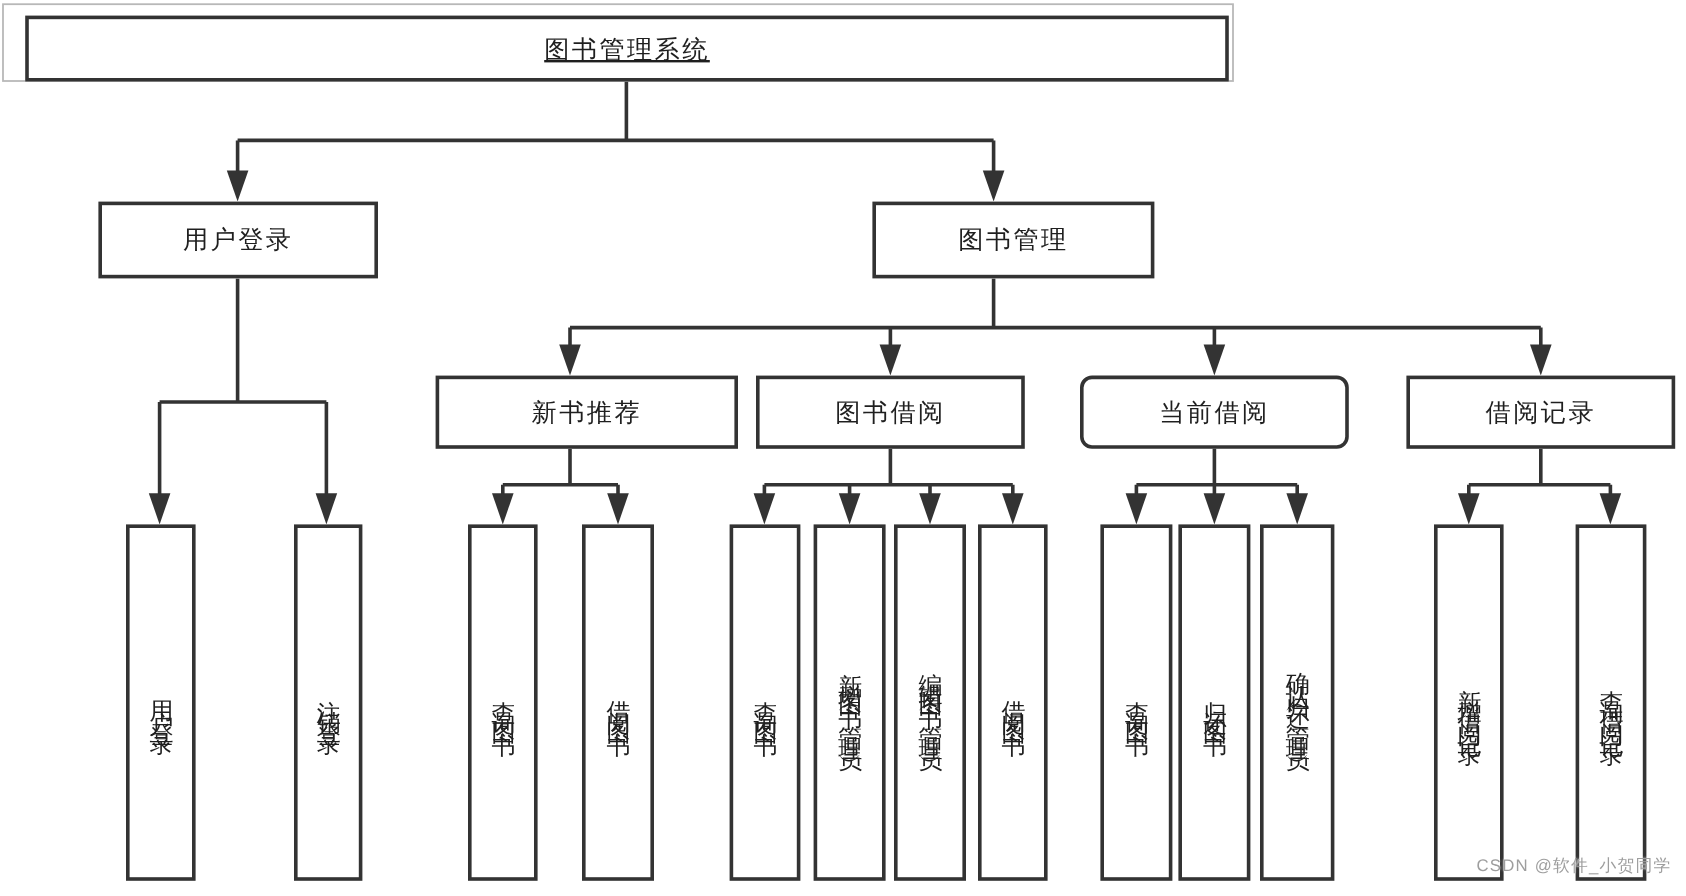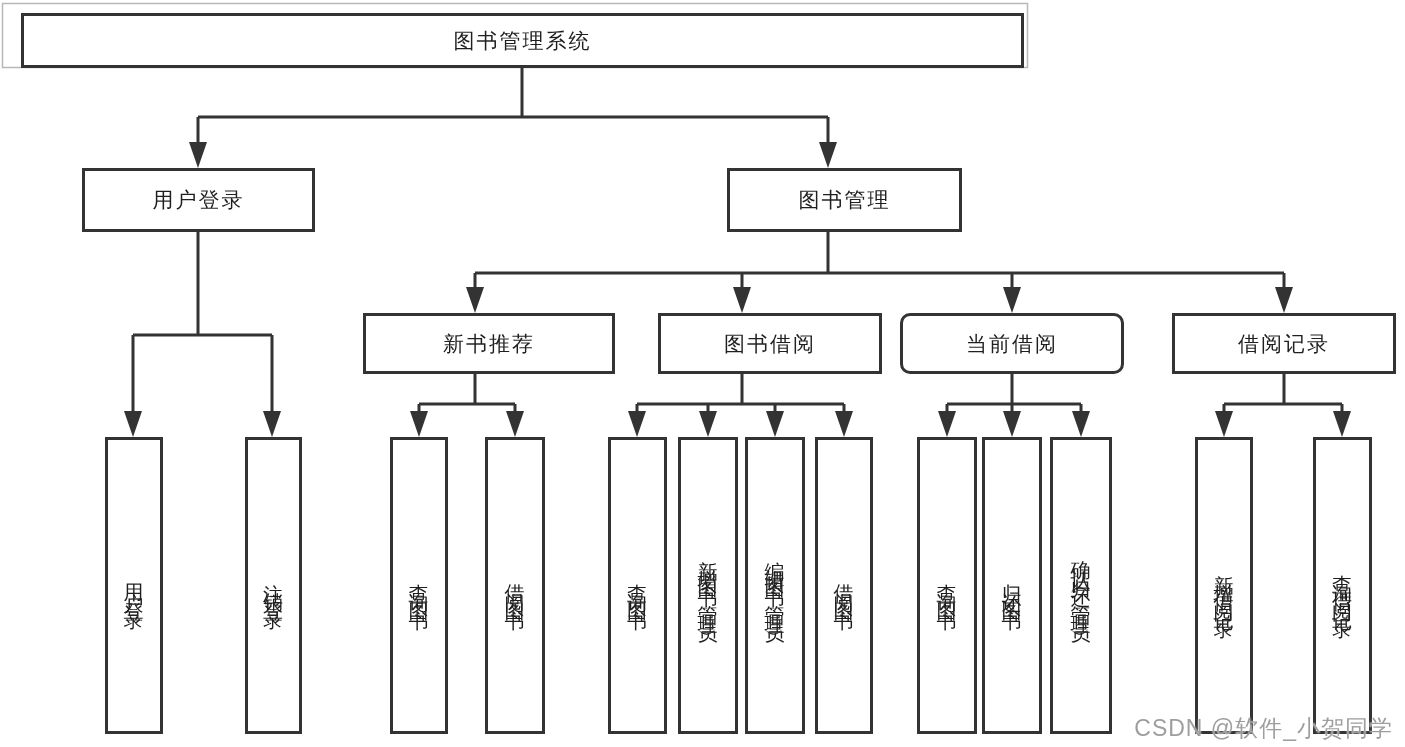--- a/index.html
+++ b/index.html
@@ -51,21 +51,21 @@
     font-weight: 500;
     letter-spacing: 9px;
     line-height: 1;
     color: #1f1f1f;
     white-space: nowrap;
   }
   #watermark {
     position: absolute;
     right: 12px;
     top: 713px;
-    font-size: 23px;
+    font-size: 14px;
     letter-spacing: 1px;
     color: #9e9e9e;
     text-shadow: 0 0 2px #ffffff;
     z-index: 3;
   }
 </style>
 </head>
 <body>
 
 <div id="stage">
@@ -99,35 +99,35 @@
       <polygon points="766,411 784,411 775,437"></polygon>
       <polygon points="835,411 853,411 844,437"></polygon>
       <polygon points="938,411 956,411 947,437"></polygon>
       <polygon points="1003,411 1021,411 1012,437"></polygon>
       <polygon points="1072,411 1090,411 1081,437"></polygon>
       <polygon points="1215,411 1233,411 1224,437"></polygon>
       <polygon points="1333,411 1351,411 1342,437"></polygon>
     </g>
   </svg>
 
-  <div class="hbox" style="left:21px; top:13px; width:1003px; height:55px;">
+  <div class="hbox" style="left:21px; top:13px; width:1003px; height:55px;text-decoration:underline;">
     <span>图书管理系统</span>
   </div>
 
   <div class="hbox" style="left:82px; top:168px; width:233px; height:64px;">
     <span>用户登录</span>
   </div>
   <div class="hbox" style="left:711px; top:168px; width:235px; height:64px;margin-left:16px;">
     <span>图书管理</span>
   </div>
 
   <div class="hbox" style="left:363px; top:313px; width:252px; height:61px;">
     <span>新书推荐</span>
   </div>
-  <div class="hbox" style="left:630px; top:313px; width:224px; height:61px;margin-left:28px;">
+  <div class="hbox" style="left:630px; top:313px; width:224px; height:61px;">
     <span>图书借阅</span>
   </div>
   <div class="hbox" style="left:900px; top:313px; width:224px; height:61px;border-radius:10px;">
     <span>当前借阅</span>
   </div>
   <div class="hbox" style="left:1172px; top:313px; width:224px; height:61px;">
     <span>借阅记录</span>
   </div>
 
   <div class="vbox" style="left:105px; width:58px;">

